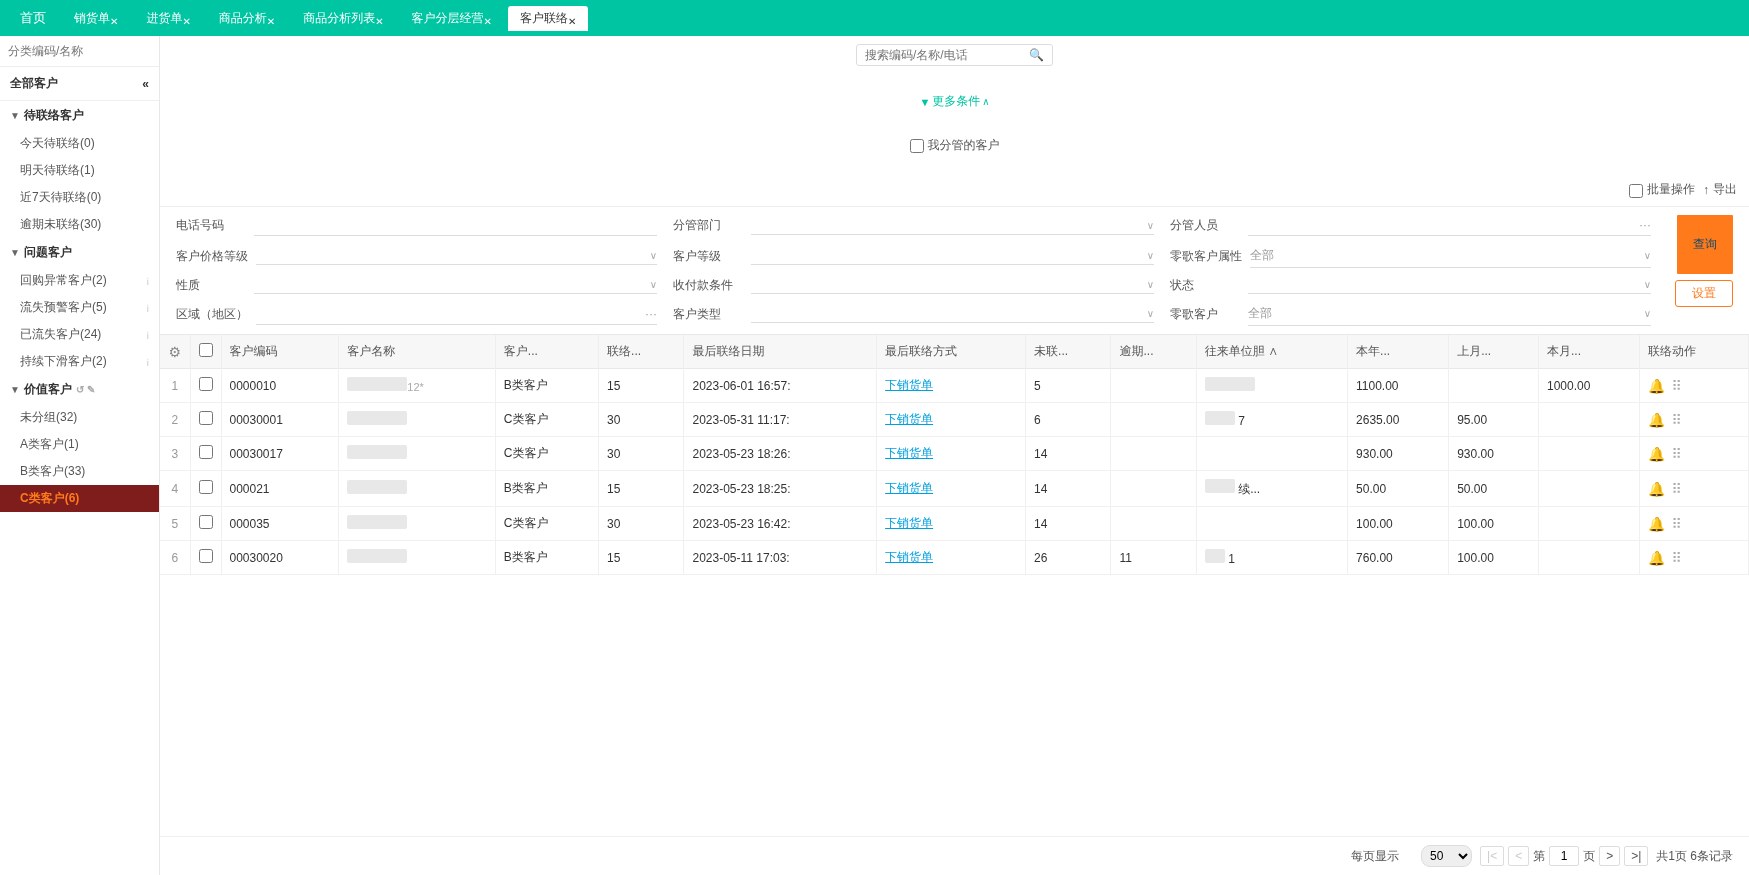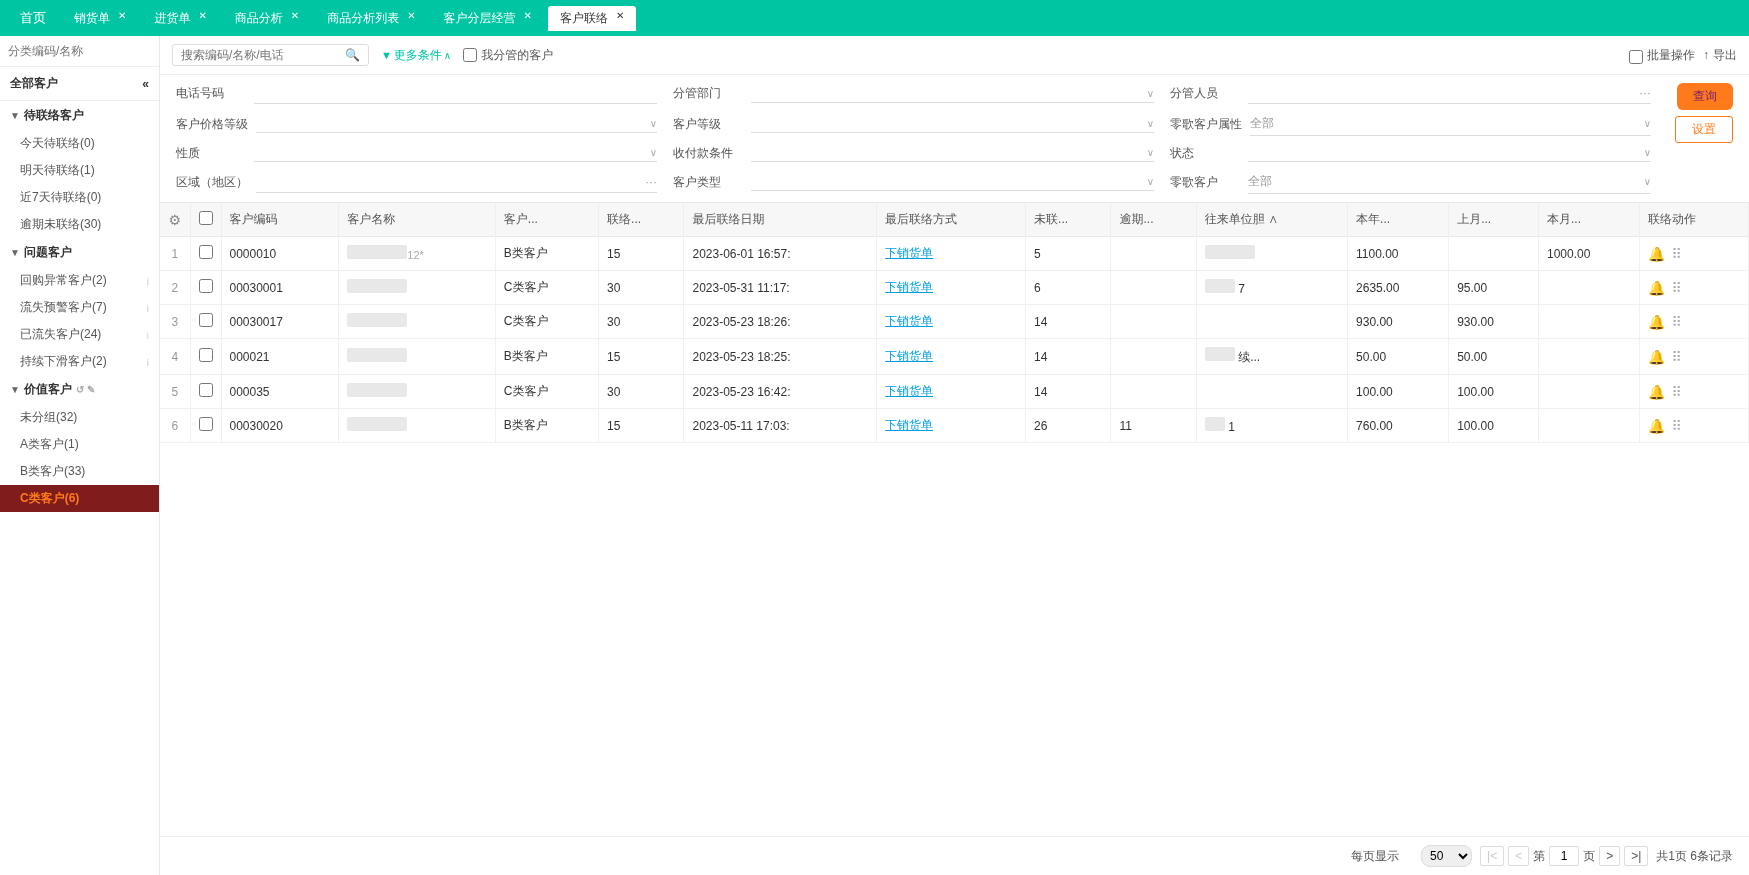--- a/index.html
+++ b/index.html
@@ -9,27 +9,27 @@
     .top-nav {
       display: flex;
       align-items: center;
       background: #00c5a3;
       height: 36px;
       padding: 0 8px;
       gap: 4px;
     }
     .nav-tab {
       display: flex;
-      align-items: flex-start;
+      align-items: flex-end;
       padding: 4px 12px;
       color: #fff;
       cursor: pointer;
       border-radius: 3px 3px 0 0;
       font-size: 13px;
-      gap: 8px;
+      gap: 0;
       white-space: nowrap;
     }
     .nav-tab.active { background: #fff; color: #333; }
     .nav-tab .close-icon { font-size: 10px; cursor: pointer; color: inherit; }
     .nav-home { color: #fff; padding: 4px 12px; font-size: 13px; cursor: pointer; }
 
     
     .main-layout {
       display: flex;
       height: calc(875px - 36px);
@@ -100,21 +100,22 @@
       overflow: hidden;
     }
 
     
     .filter-bar {
       display: flex;
       align-items: center;
       padding: 8px 12px;
       background: #fff;
       border-bottom: 1px solid #eee;
-      gap: 12px;
+      gap: 27px;
+      flex-direction: column;
     }
     .search-input-wrap {
       display: flex;
       align-items: center;
       border: 1px solid #ddd;
       border-radius: 3px;
       padding: 3px 8px;
       background: #fff;
       gap: 4px;
     }
@@ -206,24 +207,24 @@
     .filter-select .chevron { color: #aaa; font-size: 10px; }
     .filter-actions-right {
       display: flex;
       flex-direction: column;
       gap: 6px;
       align-items: flex-end;
       margin-left: 8px;
     }
     .btn-query {
       background: #ff7a1a;
-      color: #701a75;
+      color: #0c4a6e;
       border: none;
-      border-radius: 6px;
-      padding: 5px 16px;
+      border-radius: 1px;
+      padding: 21px 16px;
       cursor: pointer;
       font-size: 12px;
     }
     .btn-setting {
       background: #fff;
       color: #ff7a1a;
       border: 1px solid #ff7a1a;
       border-radius: 3px;
       padding: 4px 16px;
       cursor: pointer;
@@ -399,21 +400,21 @@
 
     <div class="sidebar-section-title">
       <span class="arrow">▼</span>
       <span>问题客户</span>
     </div>
     <div class="sidebar-item">
       <span>回购异常客户(2)</span>
       <span class="info-icon">ℹ</span>
     </div>
     <div class="sidebar-item">
-      <span>流失预警客户(7)</span>
+      <span>流失预警客户(5)</span>
       <span class="info-icon">ℹ</span>
     </div>
     <div class="sidebar-item">
       <span>已流失客户(24)</span>
       <span class="info-icon">ℹ</span>
     </div>
     <div class="sidebar-item">
       <span>持续下滑客户(2)</span>
       <span class="info-icon">ℹ</span>
     </div>

